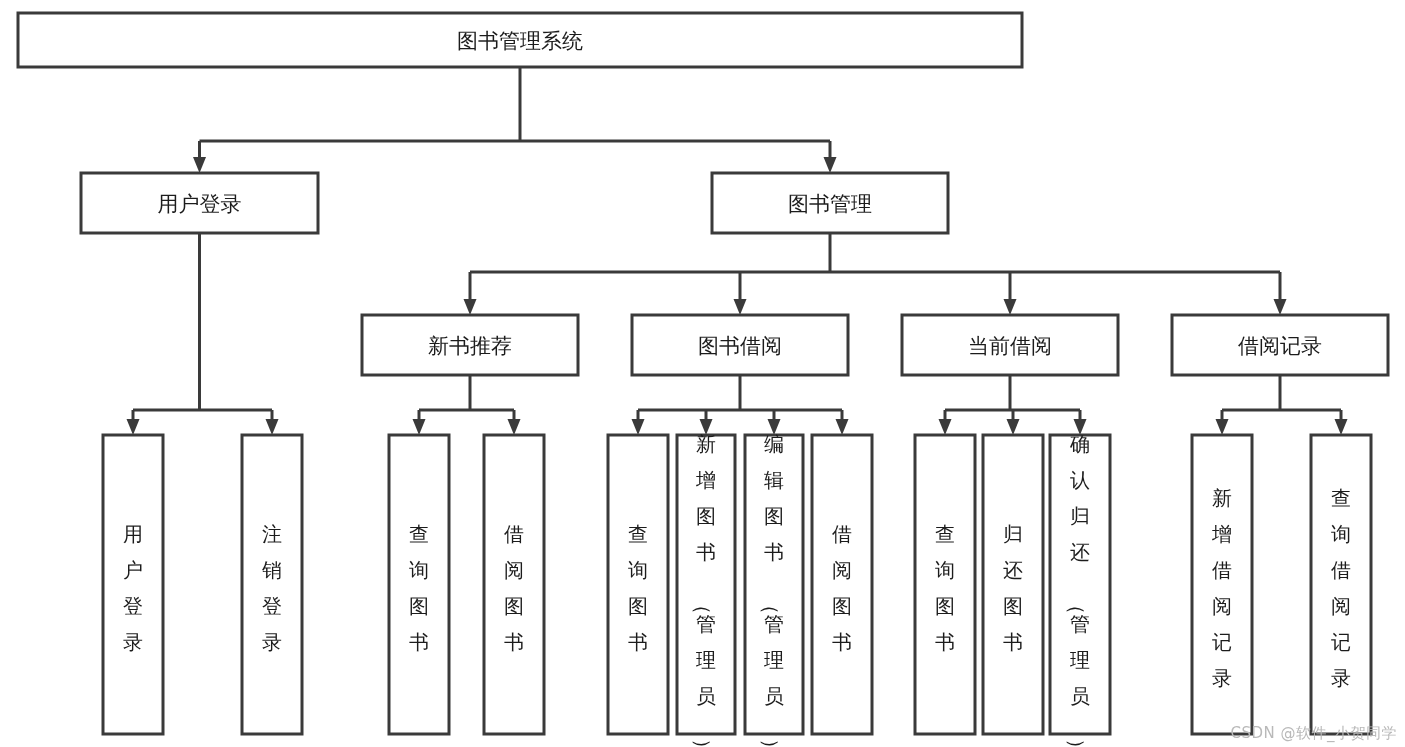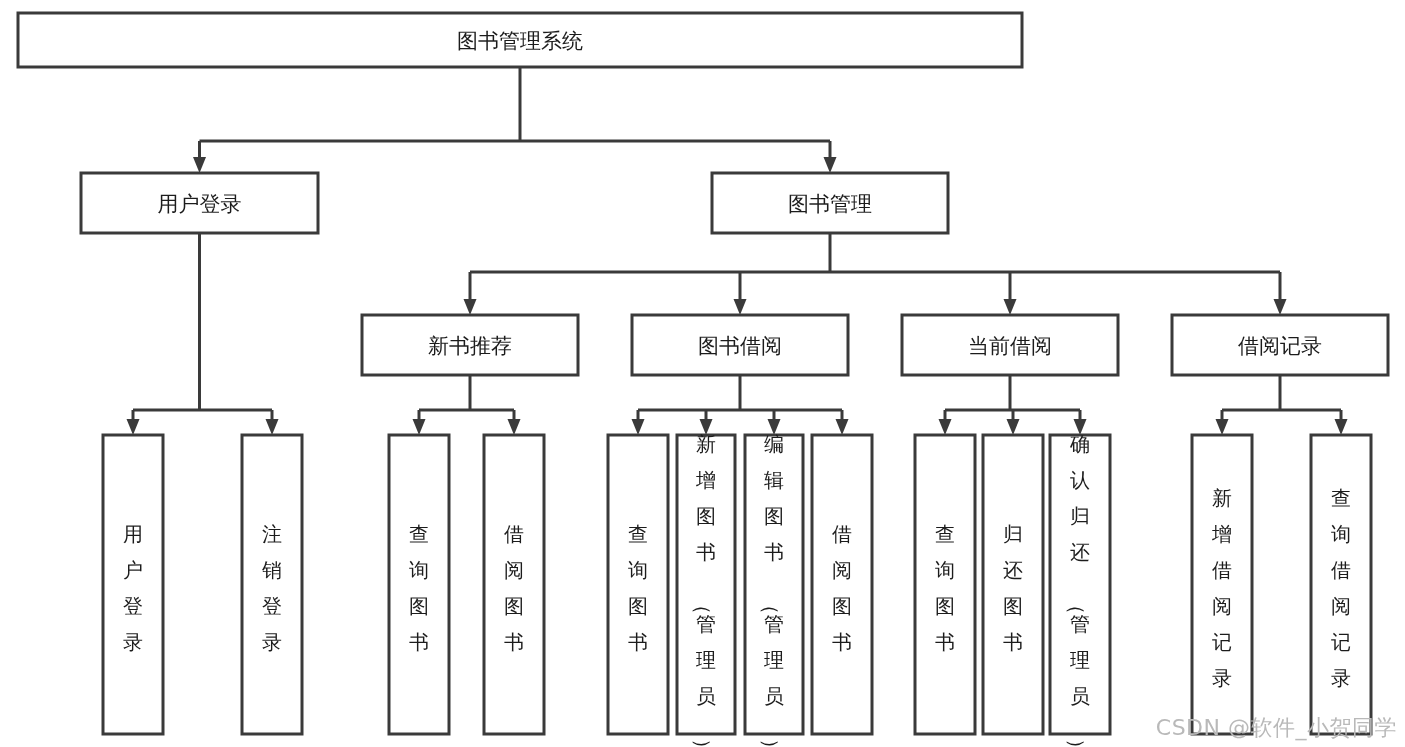--- a/index.html
+++ b/index.html
@@ -55,21 +55,21 @@
     font-family: "DejaVu Sans", "Liberation Sans", sans-serif;
     fill: #1c1c1c;
     font-size: 20px;
     text-anchor: middle;
   }
   .watermark {
     position: absolute;
     right: 8px;
     bottom: 4px;
     font-family: "DejaVu Sans", "Liberation Sans", sans-serif;
-    font-size: 22px;
+    font-size: 15px;
     color: #b9b9b9;
     white-space: nowrap;
     letter-spacing: 0.5px;
   }
 </style>
 </head>
 <body>
 
 <div id="diagram-root">
   <svg id="diagram-svg" viewBox="0 0 1405 747" xmlns="http://www.w3.org/2000/svg">

